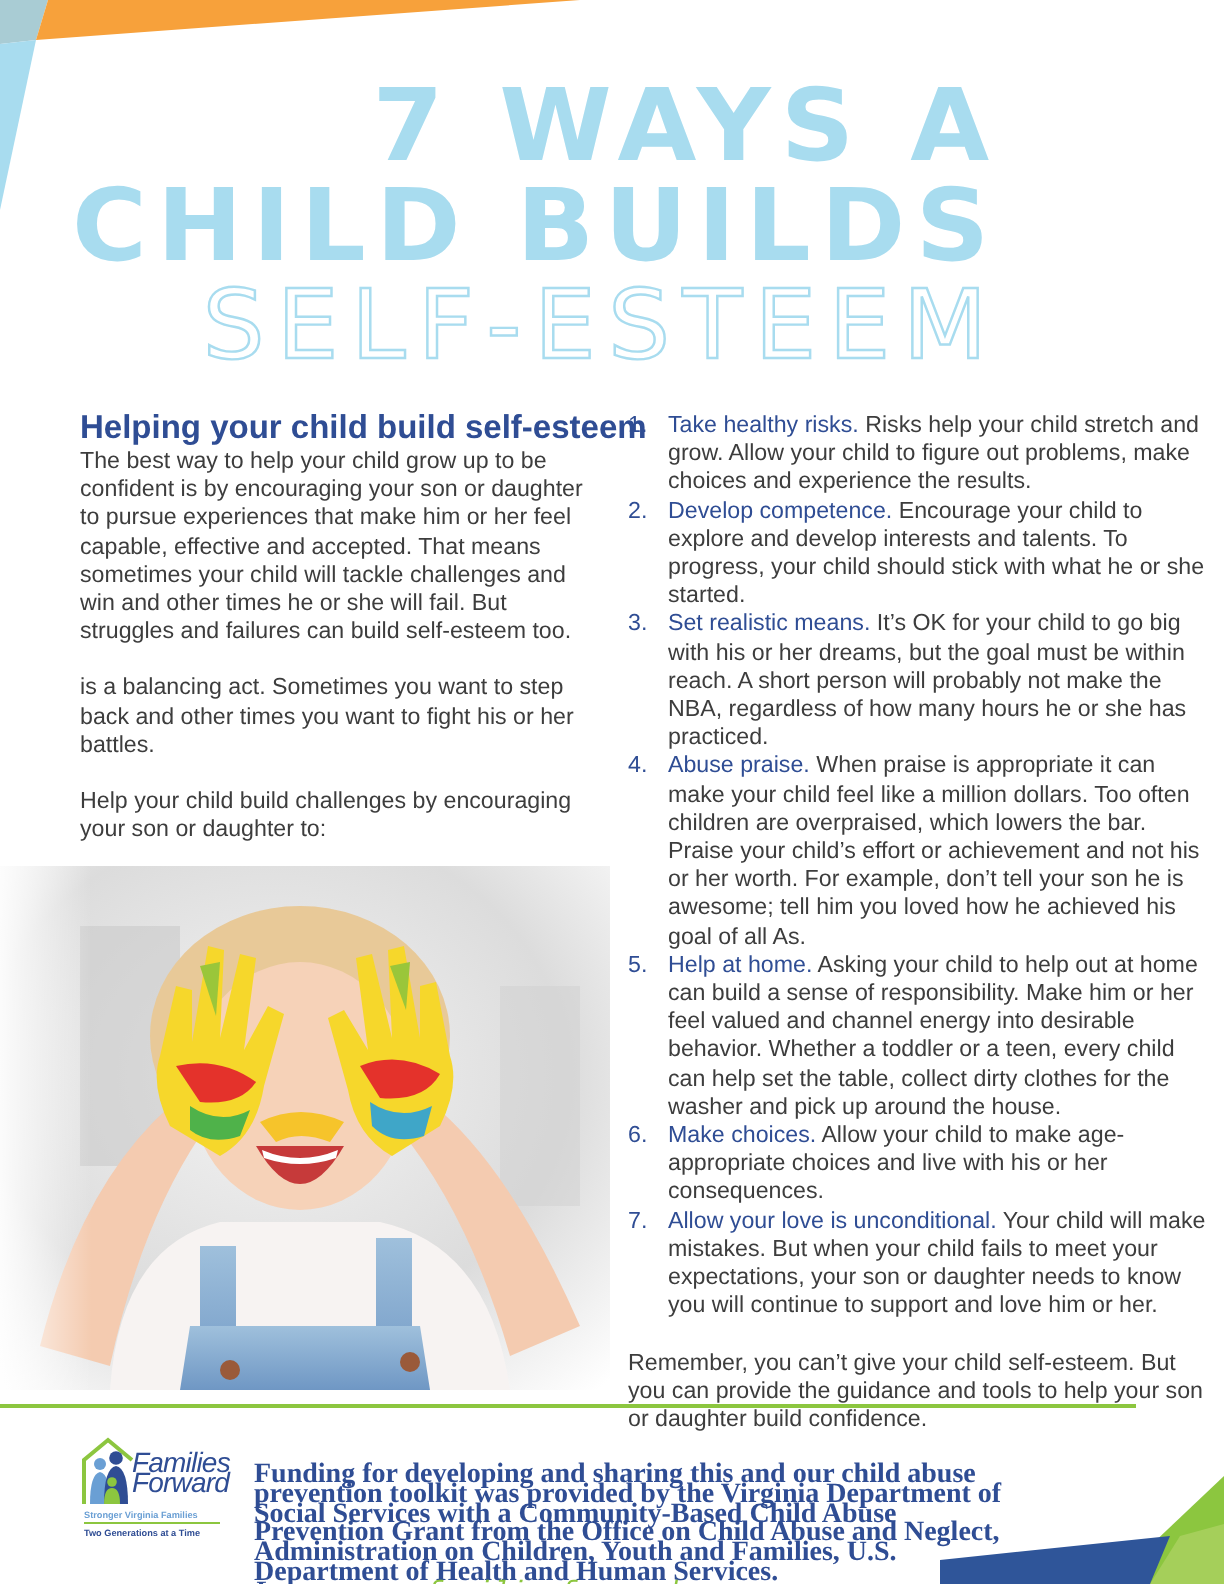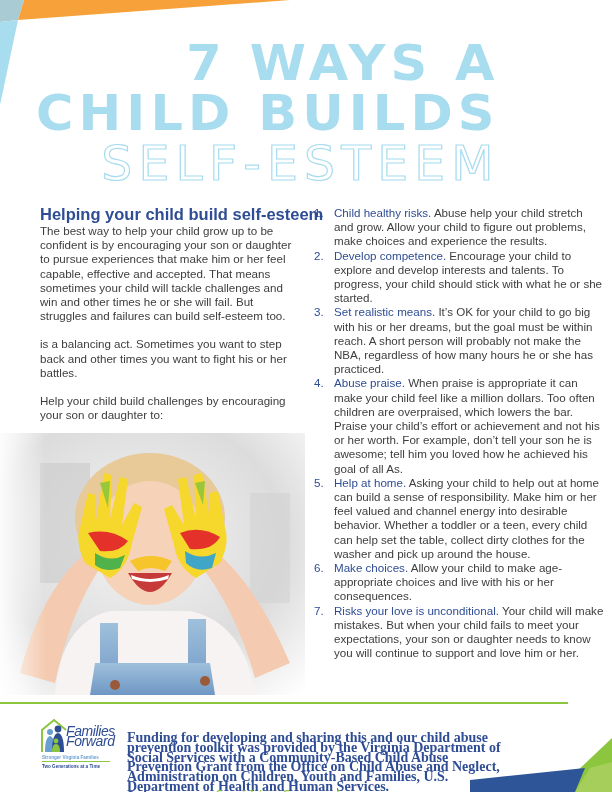--- a/index.html
+++ b/index.html
@@ -110,28 +110,29 @@
     <path d="M185 118 Q200 128 216 120 L212 135 Q196 140 186 130 Z" fill="#3fa6c8"></path>
     <path d="M195 50 L205 48 L203 72 Z" fill="#9ac63a"></path>
 
     <path d="M130 128 Q150 118 172 128 L165 138 Q150 132 138 138 Z" fill="#f6c42b"></path>
     <rect width="305" height="262" fill="url(#fade)"></rect>
   </svg>
 </div>
 
 <div class="right-col">
   <ol>
-    <li><span class="num">1.</span><span class="head">Child healthy risks.</span><span> Abuse help your child stretch and grow. Allow your child to figure out problems, make choices and experience the results.</span></li>
+    <li><span class="num">1.</span><span class="head">Take healthy risks.</span><span> Risks help your child stretch and grow. Allow your child to figure out problems, make choices and experience the results.</span></li>
     <li><span class="num">2.</span><span class="head">Develop competence.</span><span> Encourage your child to explore and develop interests and talents. To progress, your child should stick with what he or she started.</span></li>
     <li><span class="num">3.</span><span class="head">Set realistic means.</span><span> It’s OK for your child to go big with his or her dreams, but the goal must be within reach. A short person will probably not make the NBA, regardless of how many hours he or she has practiced.</span></li>
     <li><span class="num">4.</span><span class="head">Abuse praise.</span><span> When praise is appropriate it can make your child feel like a million dollars. Too often children are overpraised, which lowers the bar. Praise your child’s effort or achievement and not his or her worth. For example, don’t tell your son he is awesome; tell him you loved how he achieved his goal of all As.</span></li>
     <li><span class="num">5.</span><span class="head">Help at home.</span><span> Asking your child to help out at home can build a sense of responsibility. Make him or her feel valued and channel energy into desirable behavior. Whether a toddler or a teen, every child can help set the table, collect dirty clothes for the washer and pick up around the house.</span></li>
     <li><span class="num">6.</span><span class="head">Make choices.</span><span> Allow your child to make age-appropriate choices and live with his or her consequences.</span></li>
-    <li><span class="num">7.</span><span class="head">Risks your love is unconditional.</span><span> Your child will make mistakes. But when your child fails to meet your expectations, your son or daughter needs to know you will continue to support and love him or her.</span></li>
+    <li><span class="num">7.</span><span class="head">Allow your love is unconditional.</span><span> Your child will make mistakes. But when your child fails to meet your expectations, your son or daughter needs to know you will continue to support and love him or her.</span></li>
   </ol>
+  <p class="closing">Remember, you can’t give your child self-esteem. But you can provide the guidance and tools to help your son or daughter build confidence.</p>
 </div>
 
 <div class="footer-rule"></div>
 
 <div class="logo">
   <svg width="30" height="36" viewBox="0 0 30 36" style="position:absolute;left:0;top:0;" xmlns="http://www.w3.org/2000/svg">
     <polyline points="2,34 2,12 14,2 26,12" fill="none" stroke="#8cc63f" stroke-width="2"></polyline>
     <circle cx="10" cy="14" r="3" fill="#6a9fd4"></circle>
     <path d="M5 34 Q5 19 10 18 Q15 19 15 34 Z" fill="#6a9fd4"></path>
     <circle cx="18" cy="11" r="3.4" fill="#2f4d94"></circle>

